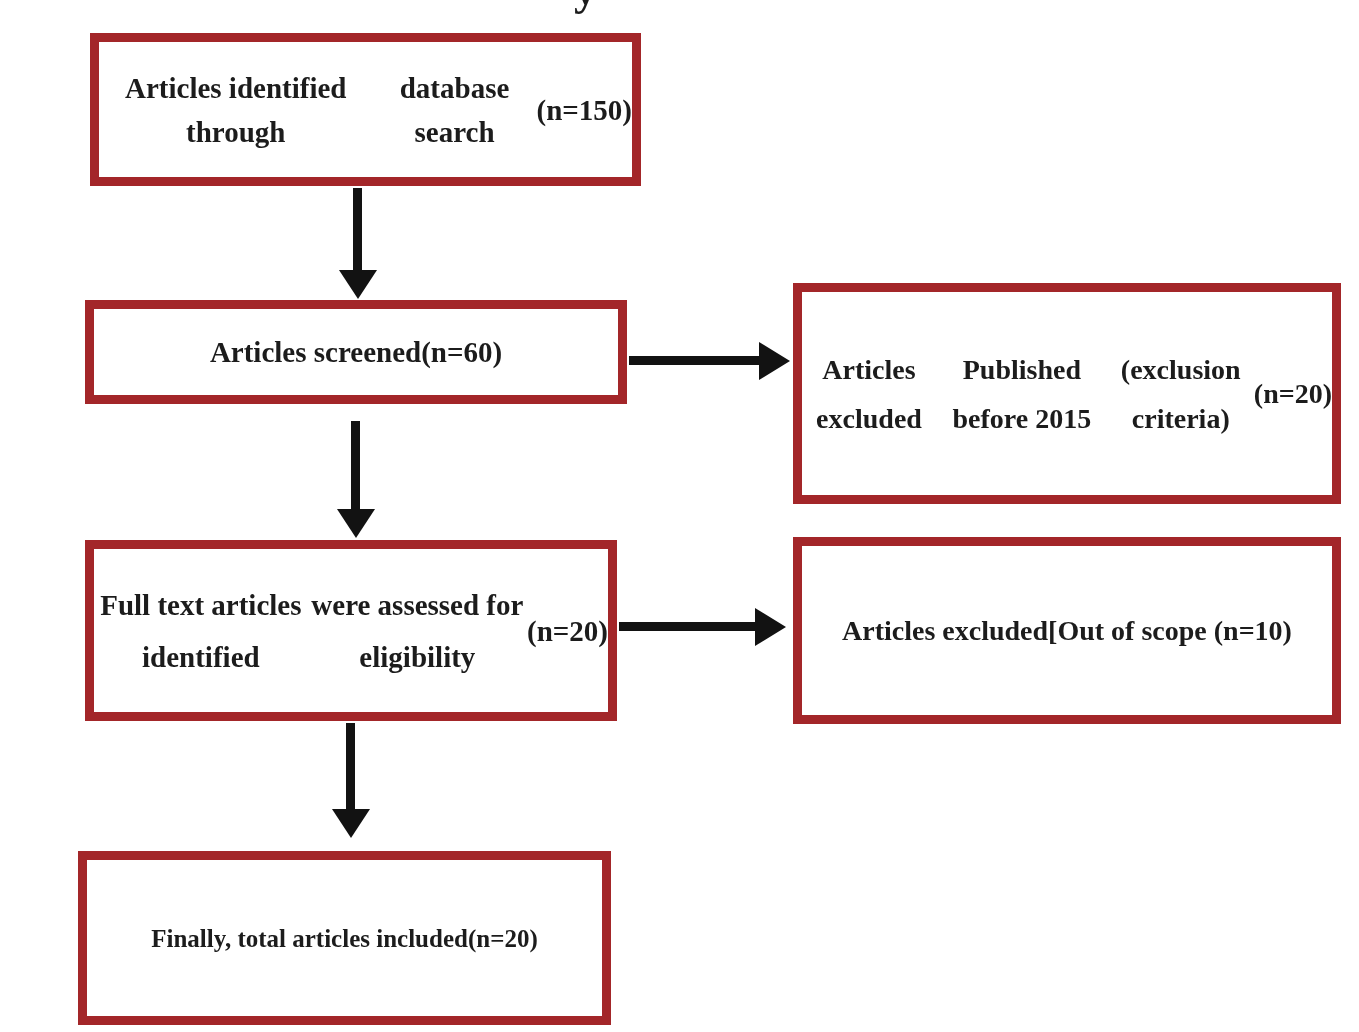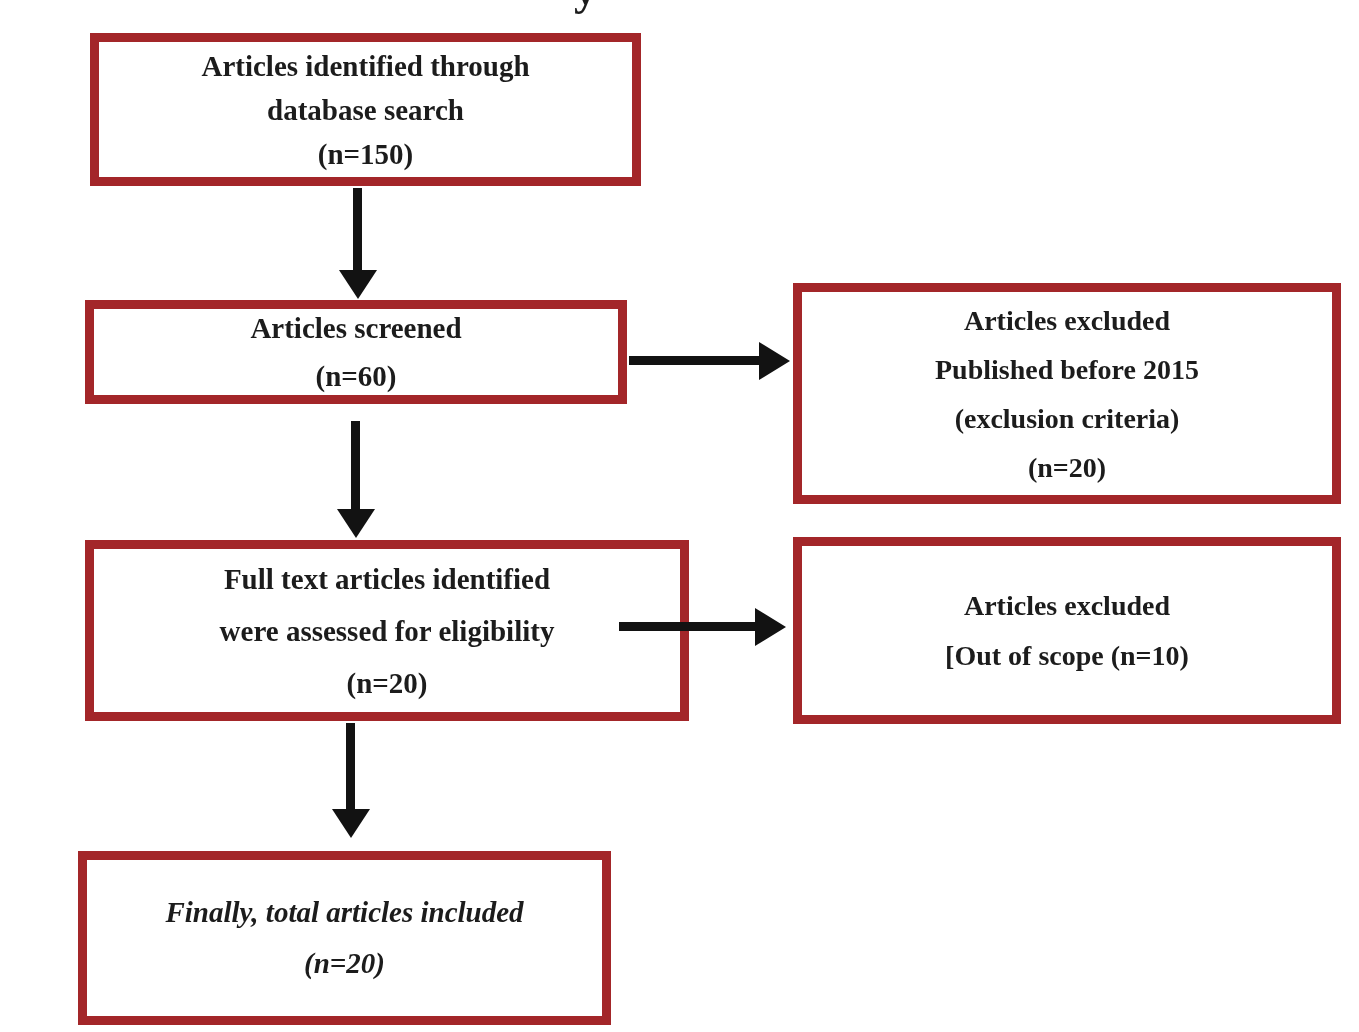--- a/index.html
+++ b/index.html
@@ -15,21 +15,21 @@
     width:1359px;height:1032px;
     background:var(--bg);
     overflow:hidden;
     font-family:"Liberation Serif", serif;
     color:var(--ink);
   }
   .fbox{
     position:absolute;
     border:9px solid var(--red);
     background:var(--bg);
-    display:flex;flex-direction:column;
+    display:flex;flex-direction:row;
     justify-content:center;align-items:center;
     text-align:center;
     font-weight:bold;
   }
   .ln{display:block;}
   
   .shaft-v{position:absolute;width:9px;background:var(--arrow);}
   .head-v{
     position:absolute;width:0;height:0;
     border-left:19px solid transparent;
@@ -51,23 +51,23 @@
   .crop-frag span{
     position:relative;top:-38px;
     font-weight:bold;font-size:46px;
     font-family:"Liberation Serif", serif;
   }
 
   
   #box-identified{left:90px;top:33px;width:551px;height:153px;font-size:29px;line-height:44px;}
   #box-screened{left:85px;top:300px;width:542px;height:104px;font-size:29px;line-height:48px;}
   #box-excluded-1{left:793px;top:283px;width:548px;height:221px;font-size:28px;line-height:49px;}
-  #box-fulltext{left:85px;top:540px;width:604px;height:181px;font-size:29px;line-height:52px;}
+  #box-fulltext{left:85px;top:540px;width:532px;height:181px;font-size:29px;line-height:52px;}
   #box-excluded-2{left:793px;top:537px;width:548px;height:187px;font-size:28px;line-height:50px;}
-  #box-included{left:78px;top:851px;width:533px;height:174px;font-size:29px;line-height:51px;font-style:italic;}
+  #box-included{left:78px;top:851px;width:533px;height:174px;font-size:25px;line-height:51px;}
 </style>
 </head>
 <body>
 
 <div class="canvas">
 
   <div class="crop-frag">
     <span>y</span>
   </div>
 

